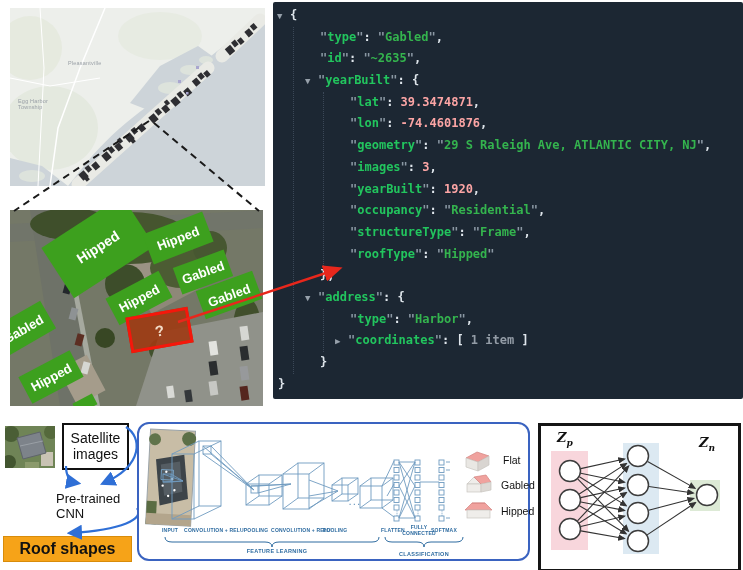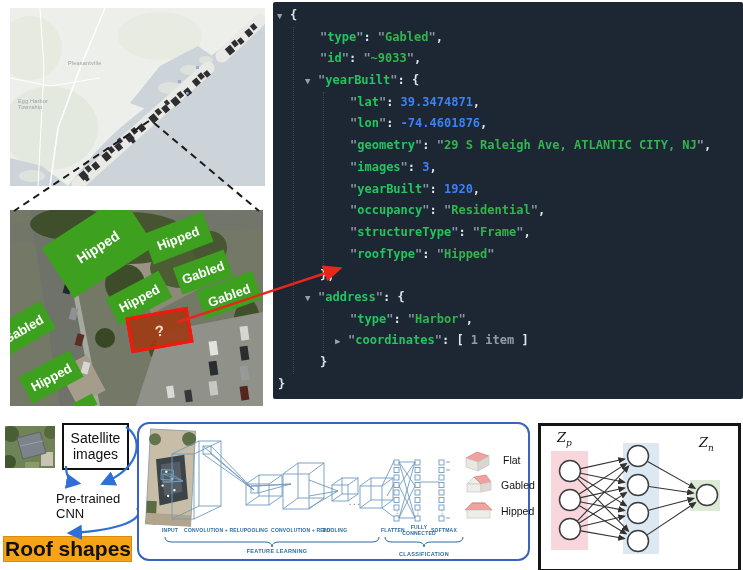--- a/index.html
+++ b/index.html
@@ -17,45 +17,45 @@
        color:#fff;font-weight:bold;font-size:13px;}
   .tag.green{background:#3da01e;}
   .tag.red{background:rgba(158,58,18,.9);border:3px solid #f5170b;color:#f3dcc8;font-size:15px;}
   
   #json-panel{left:273px;top:2px;width:470px;height:397px;background:#1c2733;border-radius:2px;overflow:hidden;}
   #jv{position:absolute;left:0;top:3px;width:100%;
       font-family:"DejaVu Sans Mono",monospace;font-size:12px;font-weight:bold;}
   .jv-line{height:21.7px;line-height:21.7px;white-space:pre;}
   .jv-tri{display:inline-block;width:13px;font-size:9px;color:#97a1ab;cursor:pointer;}
   .jv-q{color:#8b98a4;} .jv-k{color:#22c55e;text-align:right;} .jv-s{color:#34b44e;}
-  .jv-n{color:#3b82f6;} .jv-p{color:#dfe6ec;} .jv-g{color:#939ca6;}
+  .jv-n{color:#fca5a5;} .jv-p{color:#dfe6ec;} .jv-g{color:#939ca6;}
   .guide{position:absolute;width:0;border-left:1px dotted #3b4858;}
   
   #overlay{left:0;top:0;pointer-events:none;}
   
   #thumb{left:5px;top:426px;}
   #sat-box{left:62px;top:423px;width:63px;height:43px;background:#fff;border:2.5px solid #111;
            display:flex;align-items:center;justify-content:center;text-align:center;
            font-size:14px;line-height:1.12;color:#111;}
   #pretrained{left:56px;top:491px;width:95px;font-size:13px;color:#111;}
   #roof-box{left:3px;top:536px;width:127px;height:24px;background:#f6a318;border:1px solid #d88c0a;
-            display:flex;align-items:center;justify-content:flex-end;font-weight:bold;font-size:21px;color:#111;}
+            display:flex;align-items:center;justify-content:center;font-weight:bold;font-size:16px;color:#111;}
   #flow-arrows{left:0;top:415px;pointer-events:none;}
   
   #cnn-box{left:137px;top:422px;width:393px;height:139px;border:2px solid #3a63c0;border-radius:12px;
            background:#fff;box-sizing:border-box;}
   .stage-lbl{position:absolute;transform:translate(-50%,-50%);font-size:5px;font-weight:bold;
              color:#2d6ba0;white-space:nowrap;letter-spacing:.2px;}
   .stage-lbl.fc{width:34px;white-space:normal;text-align:center;line-height:1.15;}
   .grp-lbl{position:absolute;transform:translate(-50%,0);font-size:5.5px;font-weight:bold;
            color:#2d6ba0;letter-spacing:.3px;white-space:nowrap;}
   .cls-lbl{position:absolute;transform:translateY(-50%);font-size:10.5px;color:#111;}
   
   #nn-box{left:538px;top:423px;width:197px;height:143px;border:3px solid #151515;background:#fff;box-sizing:content-box;}
-  .zlbl{position:absolute;font-family:"DejaVu Serif",serif;font-style:italic;font-weight:400;
+  .zlbl{position:absolute;font-family:"DejaVu Serif",serif;font-style:italic;font-weight:700;
         font-size:13px;color:#111;}
   .zlbl sub{font-size:9px;font-style:italic;}
   #nn-arrows{stroke:#333;stroke-width:1.1;}
 </style>
 </head>
 <body>
 
 <div id="stage">
 
   <div id="map-panel" class="abs">
@@ -227,21 +227,21 @@
       </div>
   </div>
 
   <div id="json-panel" class="abs">
     <div class="guide" style="left:20px;top:25px;height:347px"></div>
     <div class="guide" style="left:50px;top:90px;height:174px"></div>
     <div class="guide" style="left:50px;top:307px;height:43px"></div>
     <div id="jv">
         <div class="jv-line" style="padding-left: 4px;"><span class="jv-tri">▼</span><span class="jv-p">{</span></div>
         <div class="jv-line" style="padding-left: 47px;"><span class="jv-q">"</span><span class="jv-k">type</span><span class="jv-q">"</span><span class="jv-p">: </span><span class="jv-q">"</span><span class="jv-s">Gabled</span><span class="jv-q">"</span><span class="jv-p">,</span></div>
-        <div class="jv-line" style="padding-left: 47px;"><span class="jv-q">"</span><span class="jv-k">id</span><span class="jv-q">"</span><span class="jv-p">: </span><span class="jv-q">"</span><span class="jv-s">~9033</span><span class="jv-q">"</span><span class="jv-p">,</span></div>
+        <div class="jv-line" style="padding-left: 47px;"><span class="jv-q">"</span><span class="jv-k">id</span><span class="jv-q">"</span><span class="jv-p">: </span><span class="jv-q">"</span><span class="jv-s">~2635</span><span class="jv-q">"</span><span class="jv-p">,</span></div>
         <div class="jv-line" style="padding-left: 32px;"><span class="jv-tri">▼</span><span class="jv-q">"</span><span class="jv-k">yearBuilt</span><span class="jv-q">"</span><span class="jv-p">: </span><span class="jv-p">{</span></div>
         <div class="jv-line" style="padding-left: 77px;"><span class="jv-q">"</span><span class="jv-k">lat</span><span class="jv-q">"</span><span class="jv-p">: </span><span class="jv-n">39.3474871</span><span class="jv-p">,</span></div>
         <div class="jv-line" style="padding-left: 77px;"><span class="jv-q">"</span><span class="jv-k">lon</span><span class="jv-q">"</span><span class="jv-p">: </span><span class="jv-n">-74.4601876</span><span class="jv-p">,</span></div>
         <div class="jv-line" style="padding-left: 77px;"><span class="jv-q">"</span><span class="jv-k">geometry</span><span class="jv-q">"</span><span class="jv-p">: </span><span class="jv-q">"</span><span class="jv-s">29 S Raleigh Ave, ATLANTIC CITY, NJ</span><span class="jv-q">"</span><span class="jv-p">,</span></div>
         <div class="jv-line" style="padding-left: 77px;"><span class="jv-q">"</span><span class="jv-k">images</span><span class="jv-q">"</span><span class="jv-p">: </span><span class="jv-n">3</span><span class="jv-p">,</span></div>
         <div class="jv-line" style="padding-left: 77px;"><span class="jv-q">"</span><span class="jv-k">yearBuilt</span><span class="jv-q">"</span><span class="jv-p">: </span><span class="jv-n">1920</span><span class="jv-p">,</span></div>
         <div class="jv-line" style="padding-left: 77px;"><span class="jv-q">"</span><span class="jv-k">occupancy</span><span class="jv-q">"</span><span class="jv-p">: </span><span class="jv-q">"</span><span class="jv-s">Residential</span><span class="jv-q">"</span><span class="jv-p">,</span></div>
         <div class="jv-line" style="padding-left: 77px;"><span class="jv-q">"</span><span class="jv-k">structureType</span><span class="jv-q">"</span><span class="jv-p">: </span><span class="jv-q">"</span><span class="jv-s">Frame</span><span class="jv-q">"</span><span class="jv-p">,</span></div>
         <div class="jv-line" style="padding-left: 77px;"><span class="jv-q">"</span><span class="jv-k">roofType</span><span class="jv-q">"</span><span class="jv-p">: </span><span class="jv-q">"</span><span class="jv-s">Hipped</span><span class="jv-q">"</span></div>
         <div class="jv-line" style="padding-left: 47px;"><span class="jv-p">},</span></div>

